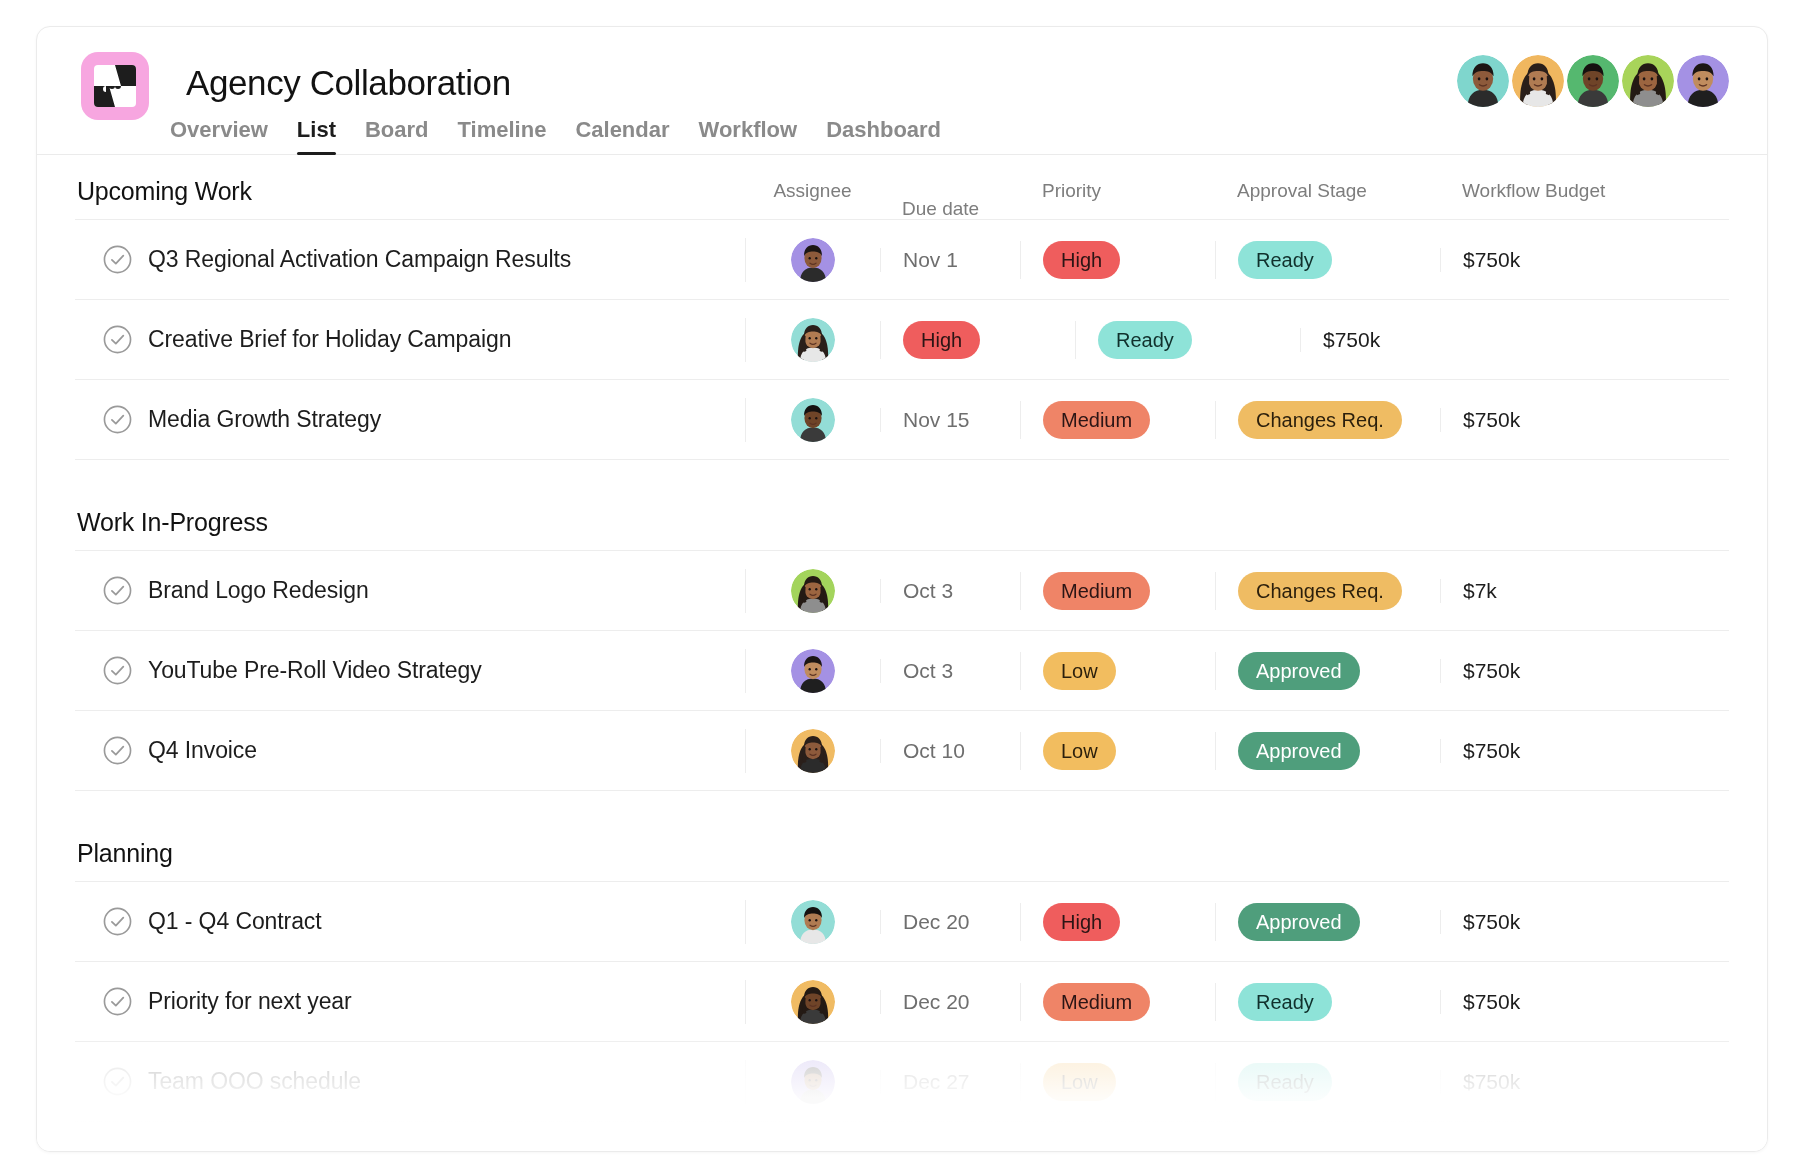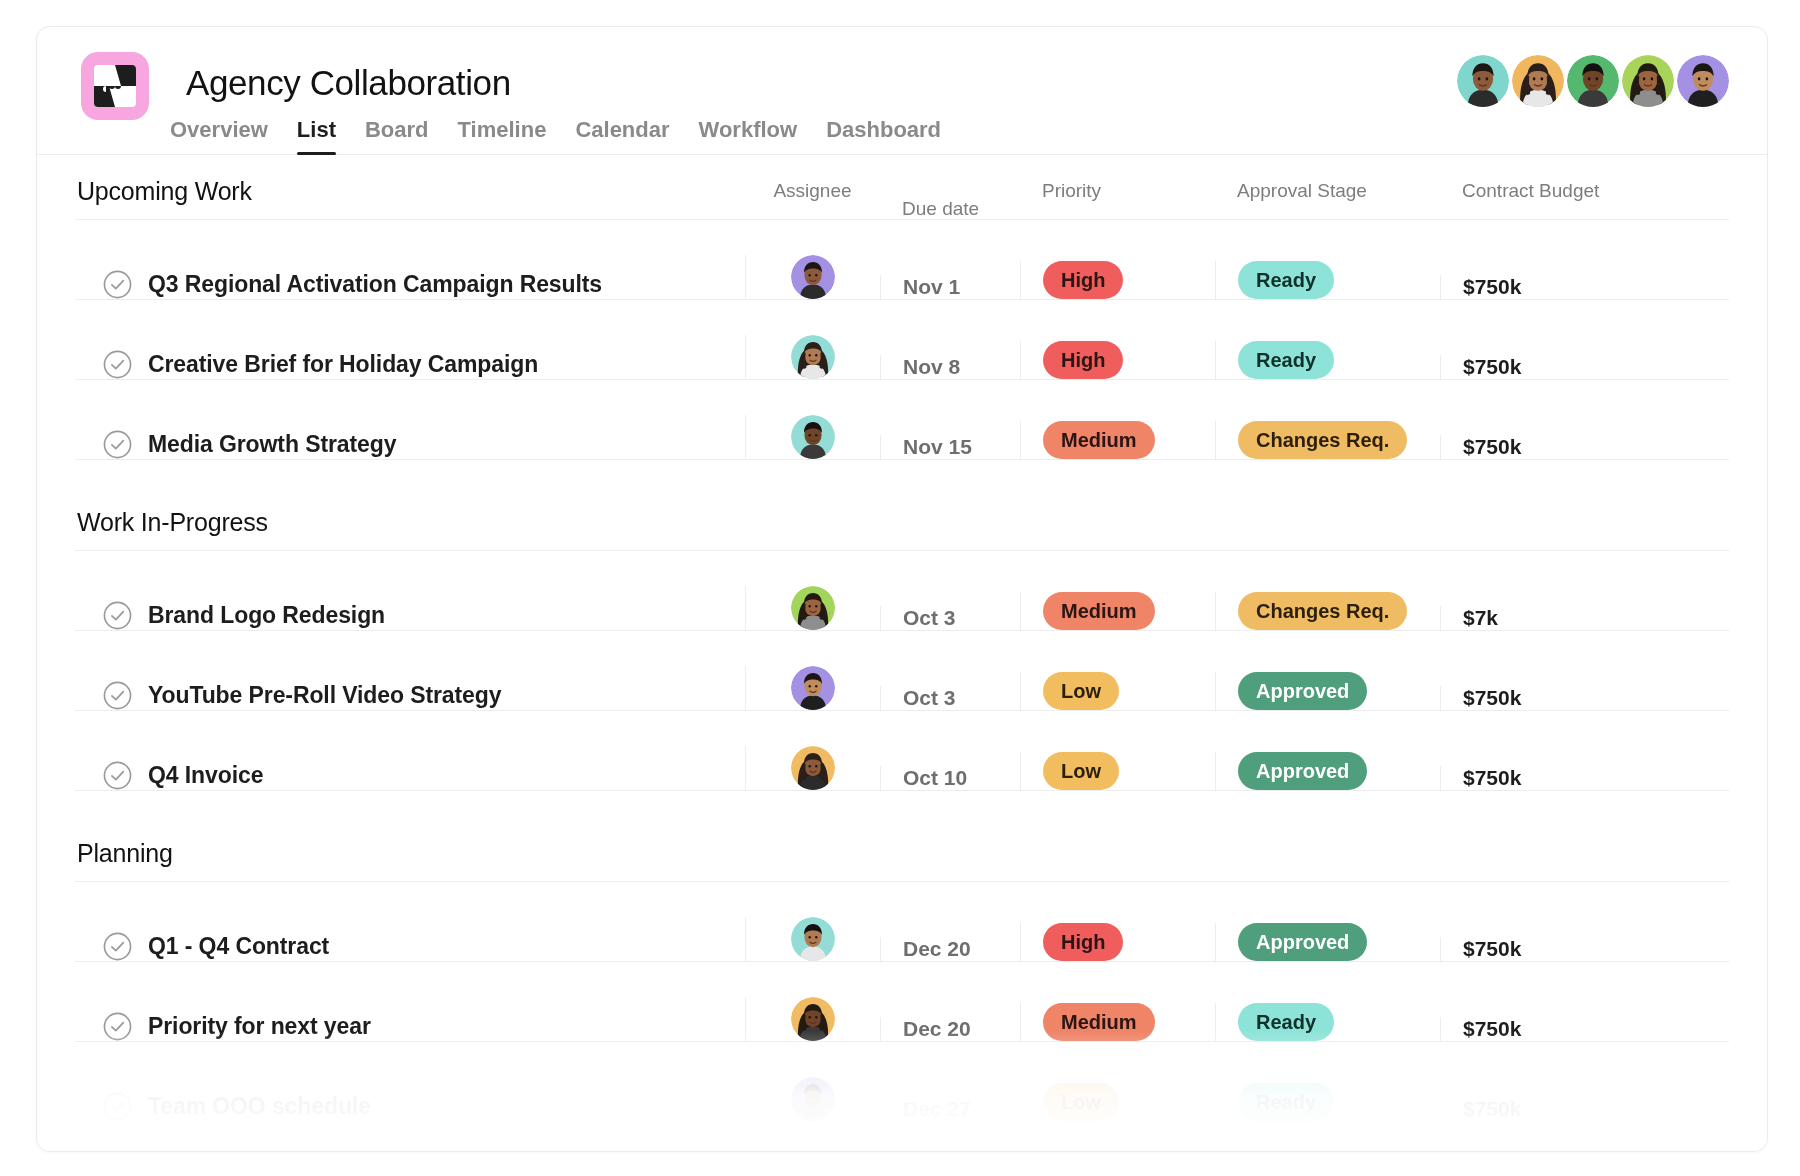--- a/index.html
+++ b/index.html
@@ -162,24 +162,23 @@
     display: flex;
     align-items: center;
     padding-left: 2px;
   }
 
   .rows {
     border-top: 1px solid #ededed;
   }
   .row {
     display: flex;
-    align-items: flex-end;
+    align-items: center;
     height: 79px;
     border-bottom: 1px solid #ededed;
-    font-weight: bold;
   }
   .cell {
     display: flex;
     align-items: center;
     box-sizing: border-box;
   }
   .c-task {
     width: 670px;
     padding-left: 28px;
     gap: 16px;
@@ -368,21 +367,21 @@
 
   <div class="card-body">
     <div class="body-inner">
 
       <div class="col-head">
         <div class="ch-title">Upcoming Work</div>
         <div class="ch assignee">Assignee</div>
         <div class="ch due">Due date</div>
         <div class="ch priority">Priority</div>
         <div class="ch approval">Approval Stage</div>
-        <div class="ch budget">Contract Budget</div>
+        <div class="ch budget">Workflow Budget</div>
       </div>
 
       <div id="sections-root">
           <div class="rows">
             <div class="row">
               <div class="cell c-task">
                 <svg class="check" viewBox="0 0 28 28">
       <circle cx="14" cy="14" r="12.6" fill="none" stroke="#9a9a9a" stroke-width="1.6"></circle>
       <path d="M8.6 14.3 L12.4 18 L19.6 10.2" fill="none" stroke="#9a9a9a" stroke-width="1.7" stroke-linecap="round" stroke-linejoin="round"></path>
     </svg>
@@ -431,21 +430,20 @@
       <ellipse cx="22" cy="20" rx="8.6" ry="10.2" fill="#b07b52"></ellipse>
       <path d="M13 18 C13 10.5 17 7 22 7 C27 7 31 10.5 31 18 C29 14.5 26 13.5 22 13.5 C18 13.5 15 14.5 13 18 Z" fill="#2a1f1a"></path>
       <path d="M12.4 17 C11 25 11.6 31 12.6 34 L15.4 33 C14.4 28 14.2 22 14.6 18 Z" fill="#2a1f1a"></path>
                     <path d="M31.6 17 C33 25 32.4 31 31.4 34 L28.6 33 C29.6 28 29.8 22 29.4 18 Z" fill="#2a1f1a"></path>
       <ellipse cx="18.7" cy="20.2" rx="1.15" ry="1.3" fill="#1a1212"></ellipse>
       <ellipse cx="25.3" cy="20.2" rx="1.15" ry="1.3" fill="#1a1212"></ellipse>
       <path d="M19 25.2 Q22 27.4 25 25.2" stroke="#5d3323" stroke-width="1.2" fill="none" stroke-linecap="round"></path>
     </g>
   </svg></div>
               </div>
-              <div class="cell c-due">Nov 8</div>
               <div class="cell c-priority">
                 <span class="pill" style="background: rgb(239, 93, 93); color: rgb(43, 21, 21);">High</span>
               </div>
               <div class="cell c-approval">
                 <span class="pill" style="background: rgb(142, 227, 216); color: rgb(16, 48, 44);">Ready</span>
               </div>
               <div class="cell c-budget">$750k</div>
             </div>
             <div class="row">
               <div class="cell c-task">

